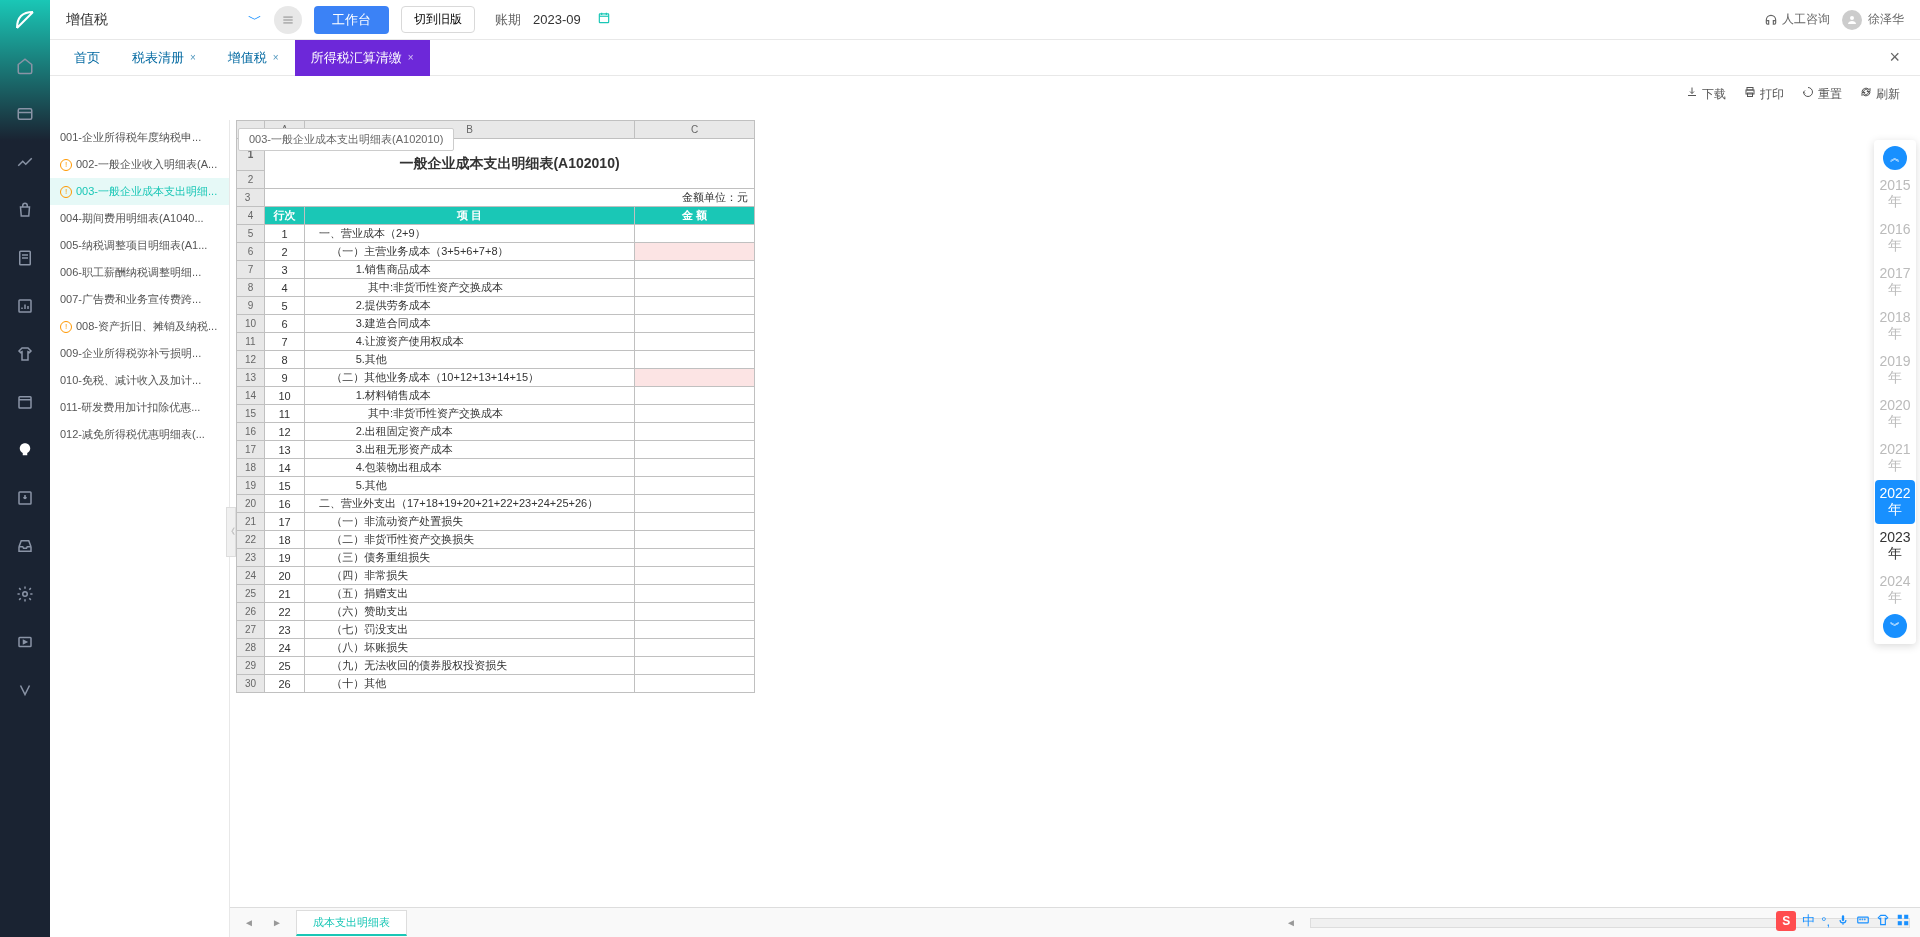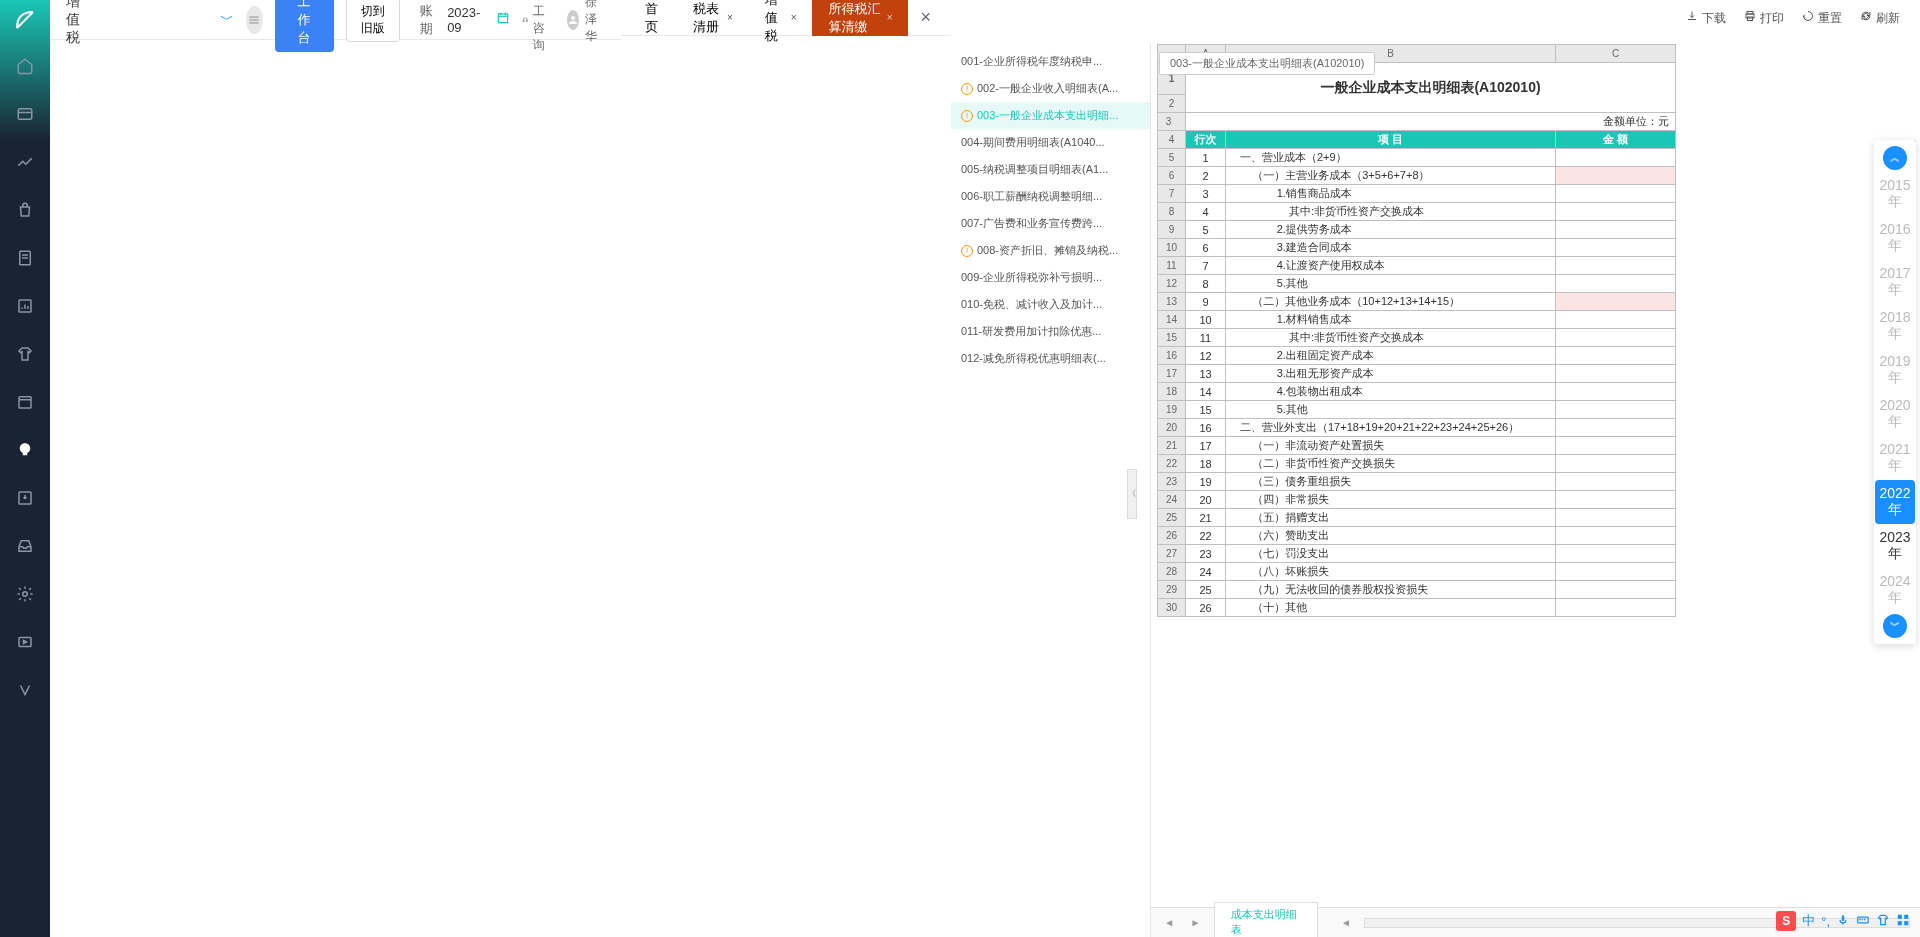--- a/index.html
+++ b/index.html
@@ -7,49 +7,49 @@
 .app { display: flex; height: 100vh; }
 
 
 .sidebar { width: 50px; background: linear-gradient(180deg, #1ac7b6 0%, #1a2332 15%, #1a2332 100%); display: flex; flex-direction: column; align-items: center; padding-top: 8px; gap: 20px; }
 .sidebar-logo { width: 24px; height: 24px; color: #fff; display: flex; align-items: center; justify-content: center; }
 .sidebar-item { width: 40px; height: 28px; display: flex; align-items: center; justify-content: center; color: #8a94a6; cursor: pointer; }
 .sidebar-item.active { color: #fff; }
 .sidebar-item svg { width: 18px; height: 18px; }
 
 
-.main { flex: 1; display: flex; flex-direction: row; min-width: 0; border-radius: 25px; }
+.main { flex: 1; display: flex; flex-direction: column; min-width: 0; border-radius: 25px; }
 
 
 .header { height: 40px; background: #fff; border-bottom: 1px solid #e8e8e8; display: flex; align-items: center; padding: 0 16px; gap: 12px; }
 .dropdown-trigger { display: flex; align-items: center; gap: 140px; color: #333; font-size: 14px; cursor: pointer; }
 .chevron-down { color: #1890ff; }
 .header-btn-circle { width: 28px; height: 28px; border-radius: 50%; background: #e8e8e8; display: flex; align-items: center; justify-content: center; cursor: pointer; color: #999; }
 .header-btn-primary { padding: 5px 18px; background: #3b82f6; color: #fff; border-radius: 4px; font-size: 13px; cursor: pointer; border: none; }
 .header-btn-outline { padding: 4px 12px; background: #fff; border: 1px solid #d9d9d9; border-radius: 4px; font-size: 12px; cursor: pointer; }
 .period-label { color: #666; font-size: 13px; margin-left: 8px; }
 .period-value { color: #333; font-size: 13px; }
 .calendar-icon { color: #1ac7b6; margin-left: 4px; }
 .header-right { margin-left: auto; display: flex; align-items: center; gap: 12px; }
 .consult-link { display: flex; align-items: center; gap: 4px; color: #666; font-size: 12px; cursor: pointer; }
 .user-info { display: flex; align-items: center; gap: 6px; color: #666; }
 .avatar { width: 20px; height: 20px; border-radius: 50%; background: #ccc; display: flex; align-items: center; justify-content: center; color: #fff; font-size: 10px; }
 
 
 .tabs { height: 36px; background: #fff; border-bottom: 1px solid #e8e8e8; display: flex; align-items: center; padding: 0 8px; }
-.tab { padding: 0 16px; height: 36px; display: flex; align-items: center; gap: 6px; font-size: 13px; cursor: pointer; color: #000000; }
-.tab.active { background: #c2410c; color: #fff; align-items: center; }
+.tab { padding: 0 16px; height: 36px; display: flex; align-items: center; gap: 6px; font-size: 13px; cursor: pointer; color: #0369a1; }
+.tab.active { background: #6d28d9; color: #fff; align-items: center; }
 .tab-close { font-size: 10px; cursor: pointer; opacity: 0.7; }
 .tabs-close-all { margin-left: auto; padding: 0 12px; cursor: pointer; color: #666; font-size: 18px; }
 
 
 .content { flex: 1; display: flex; min-height: 0; position: relative; }
 
 
-.form-list-wrap { width: 200px; border-right: 1px solid #e8e8e8; padding: 4px 0; overflow-y: auto; }
+.form-list-wrap { width: 180px; border-right: 1px solid #e8e8e8; padding: 4px 0; overflow-y: auto; }
 .form-list-item { padding: 6px 10px; font-size: 11px; color: #555; cursor: pointer; white-space: nowrap; overflow: hidden; text-overflow: ellipsis; display: flex; align-items: center; gap: 4px; }
 .form-list-item.selected { background: #e6f9f7; color: #1ac7b6; }
 .form-list-item .warn { width: 12px; height: 12px; border-radius: 50%; border: 1px solid #ff9800; color: #ff9800; font-size: 8px; display: inline-flex; align-items: center; justify-content: center; flex-shrink: 0; }
 .collapse-handle { position: absolute; left: 176px; top: 50%; width: 10px; height: 50px; background: #f0f0f0; border: 1px solid #ddd; display: flex; align-items: center; justify-content: center; cursor: pointer; font-size: 8px; color: #999; z-index: 10; }
 
 
 .warning-bar { padding: 8px 20px 8px 10px; }
 .warning-text { color: #ff4d4f; font-size: 11px; line-height: 1.6; max-width: 650px; }
 
 

